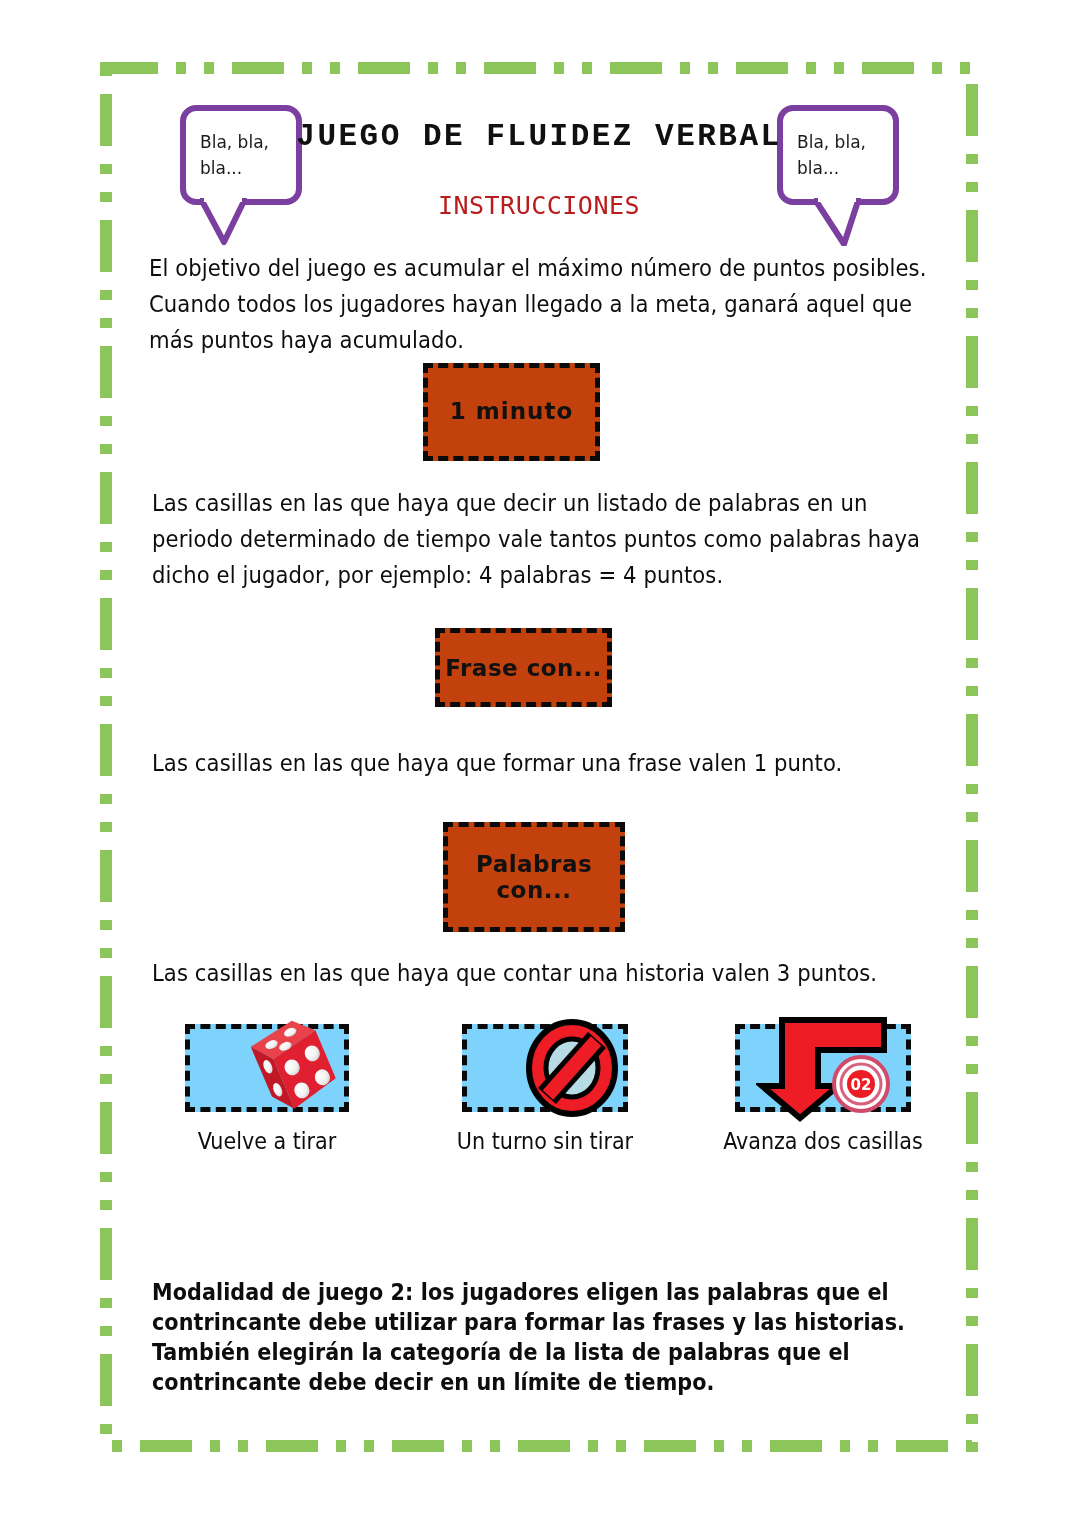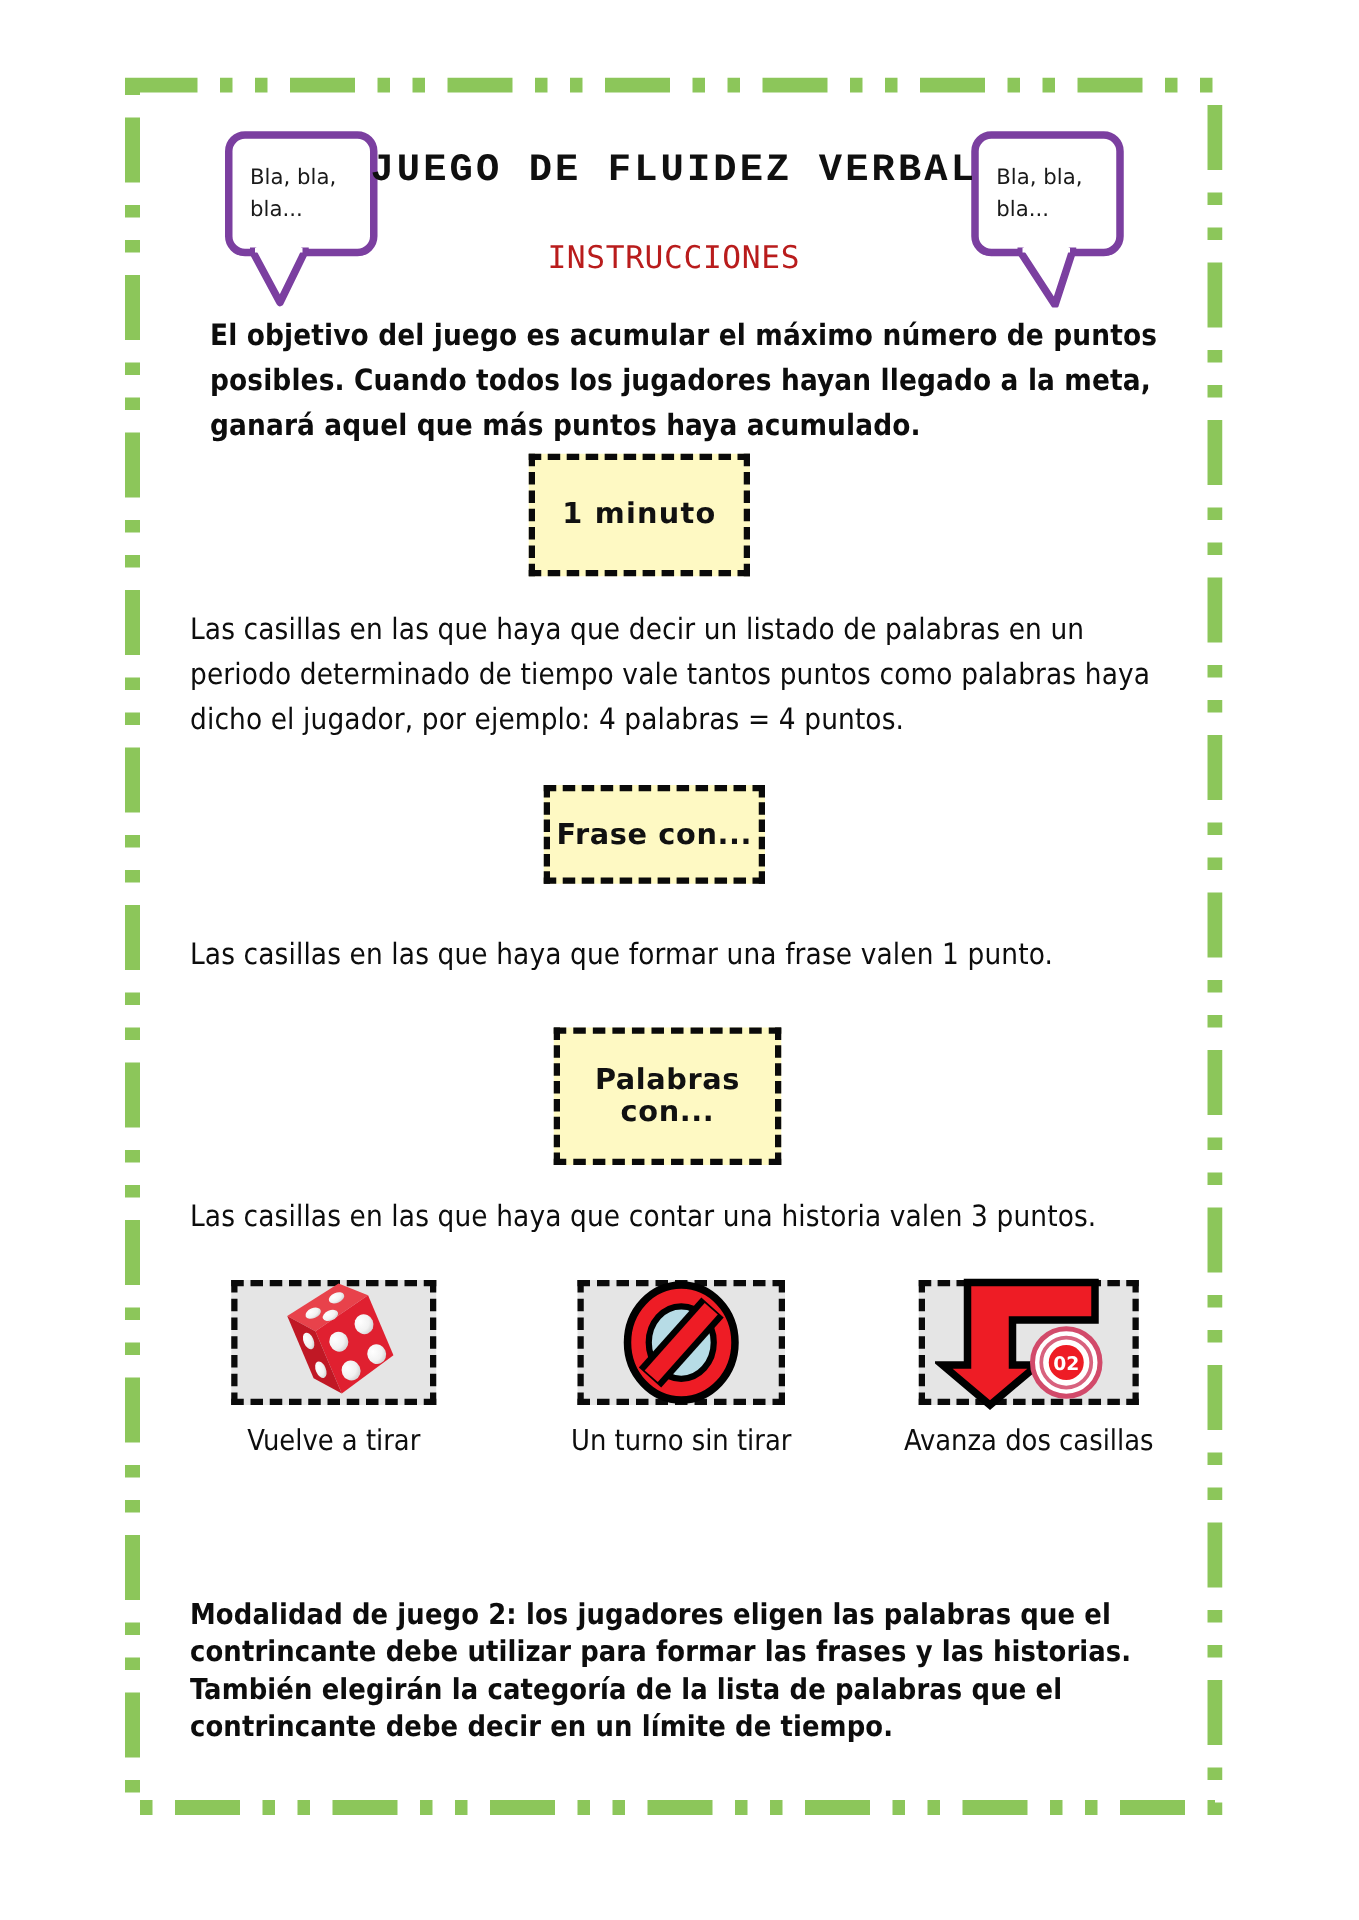--- a/index.html
+++ b/index.html
@@ -95,30 +95,30 @@
   .para {
     position: absolute;
     font-family: "DejaVu Sans Condensed", "Liberation Sans Narrow", "Liberation Sans", sans-serif;
     font-size: 23.5px;
     line-height: 36px;
     color: #0d0d0d;
     letter-spacing: 0.1px;
   }
   .para.bold { font-weight: bold; }
 
-  #para-objetivo { left: 168px; top: 250px; width: 790px; font-weight: bold; }
+  #para-objetivo { left: 149px; top: 250px; width: 790px; font-weight: normal; }
   #para-minuto   { left: 152px; top: 485px; width: 775px; }
   #para-frase    { left: 152px; top: 745px; width: 790px; }
   #para-historia { left: 152px; top: 955px; width: 790px; }
   #para-modalidad{ left: 152px; top: 1277px; width: 800px; font-weight: bold; line-height: 30px; font-size: 23px;}
 
   
   .card {
     position: absolute;
-    background: #fef9c3;
+    background: #c2410c;
     box-sizing: border-box;
     border: 5px dashed #0a0a0a;
     display: flex;
     flex-direction: column;
     align-items: center;
     justify-content: center;
   }
   .card-line {
     font-family: "DejaVu Sans", sans-serif;
     color: #111;
@@ -146,28 +146,28 @@
     position: absolute;
     width: 230px;
     text-align: center;
   }
   #icon-cell-0 { left: 0px; }
   #icon-cell-1 { left: 278px; }
   #icon-cell-2 { left: 556px; }
 
   .icon-card {
     width: 168px;
-    height: 100px;
+    height: 88px;
     margin: 0 auto;
-    background: #e5e5e5;
+    background: #7dd3fc;
     box-sizing: border-box;
     border: 5px dashed #0a0a0a;
     display: flex;
     align-items: center;
-    justify-content: center;
+    justify-content: flex-end;
   }
   #icon-cell-0 .icon-card { width: 164px; }
   #icon-cell-1 .icon-card { width: 166px; }
   #icon-cell-2 .icon-card { width: 176px; }
 
   .icon-caption {
     margin-top: 16px;
     font-family: "DejaVu Sans Condensed", "Liberation Sans Narrow", "Liberation Sans", sans-serif;
     font-size: 23px;
     color: #0d0d0d;

